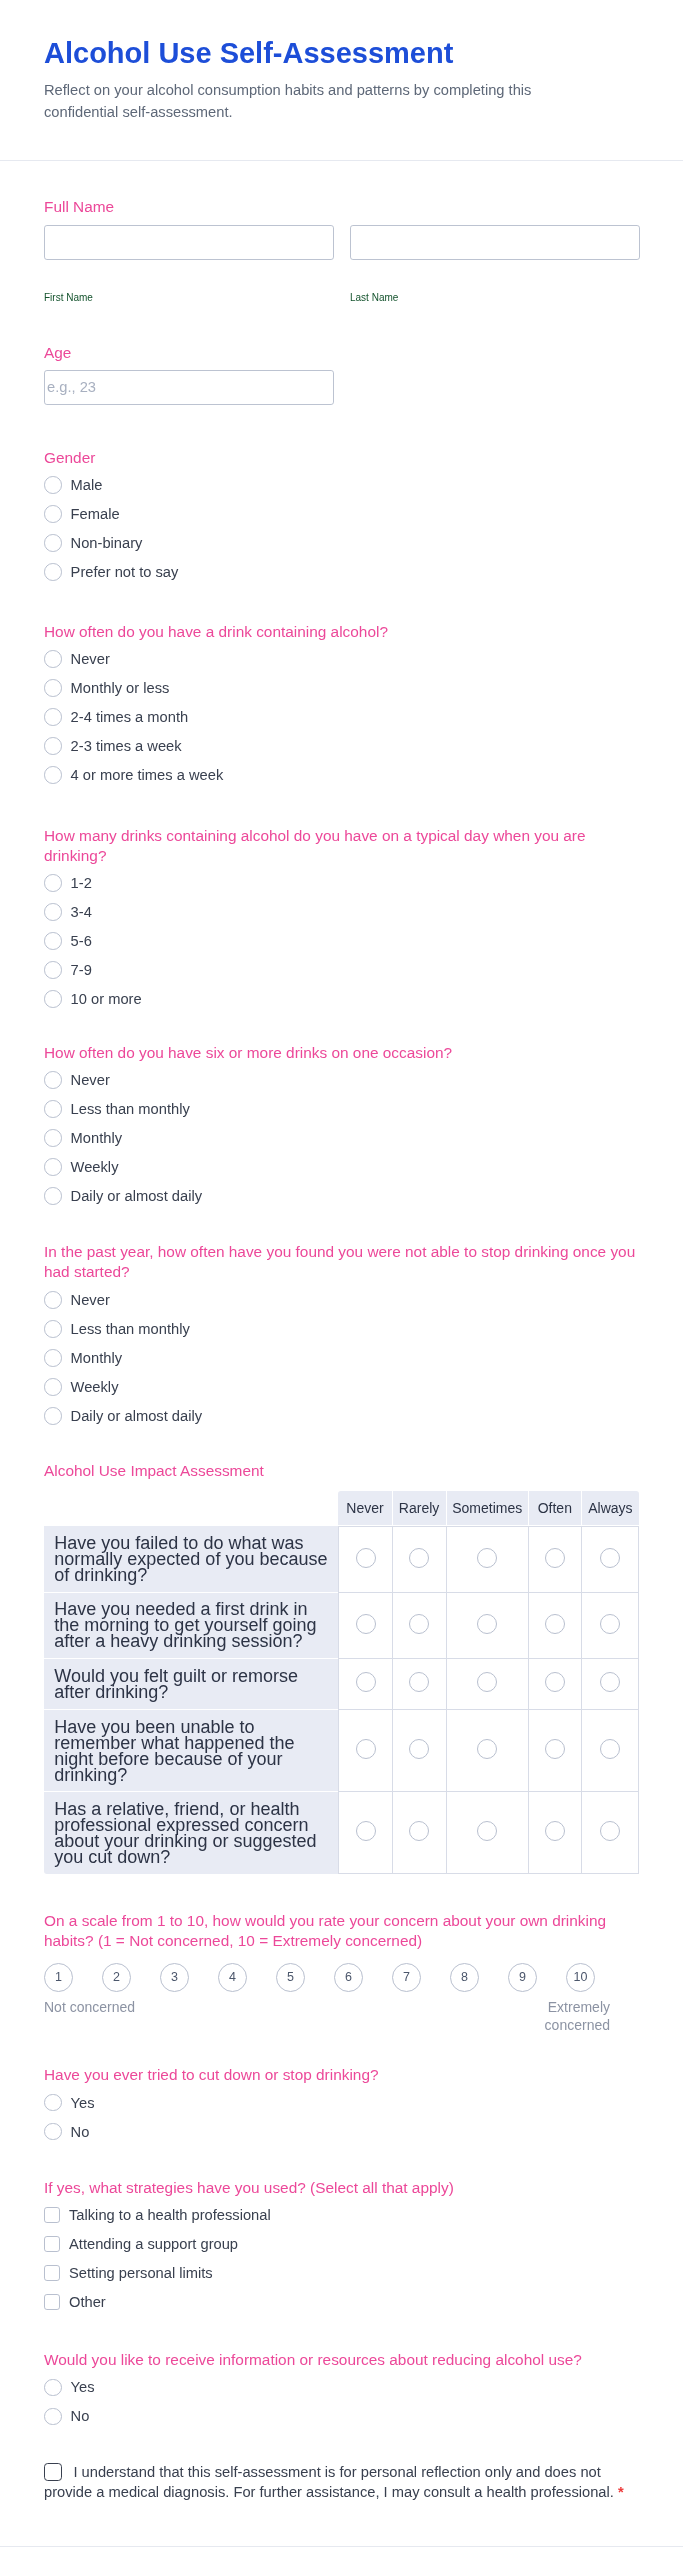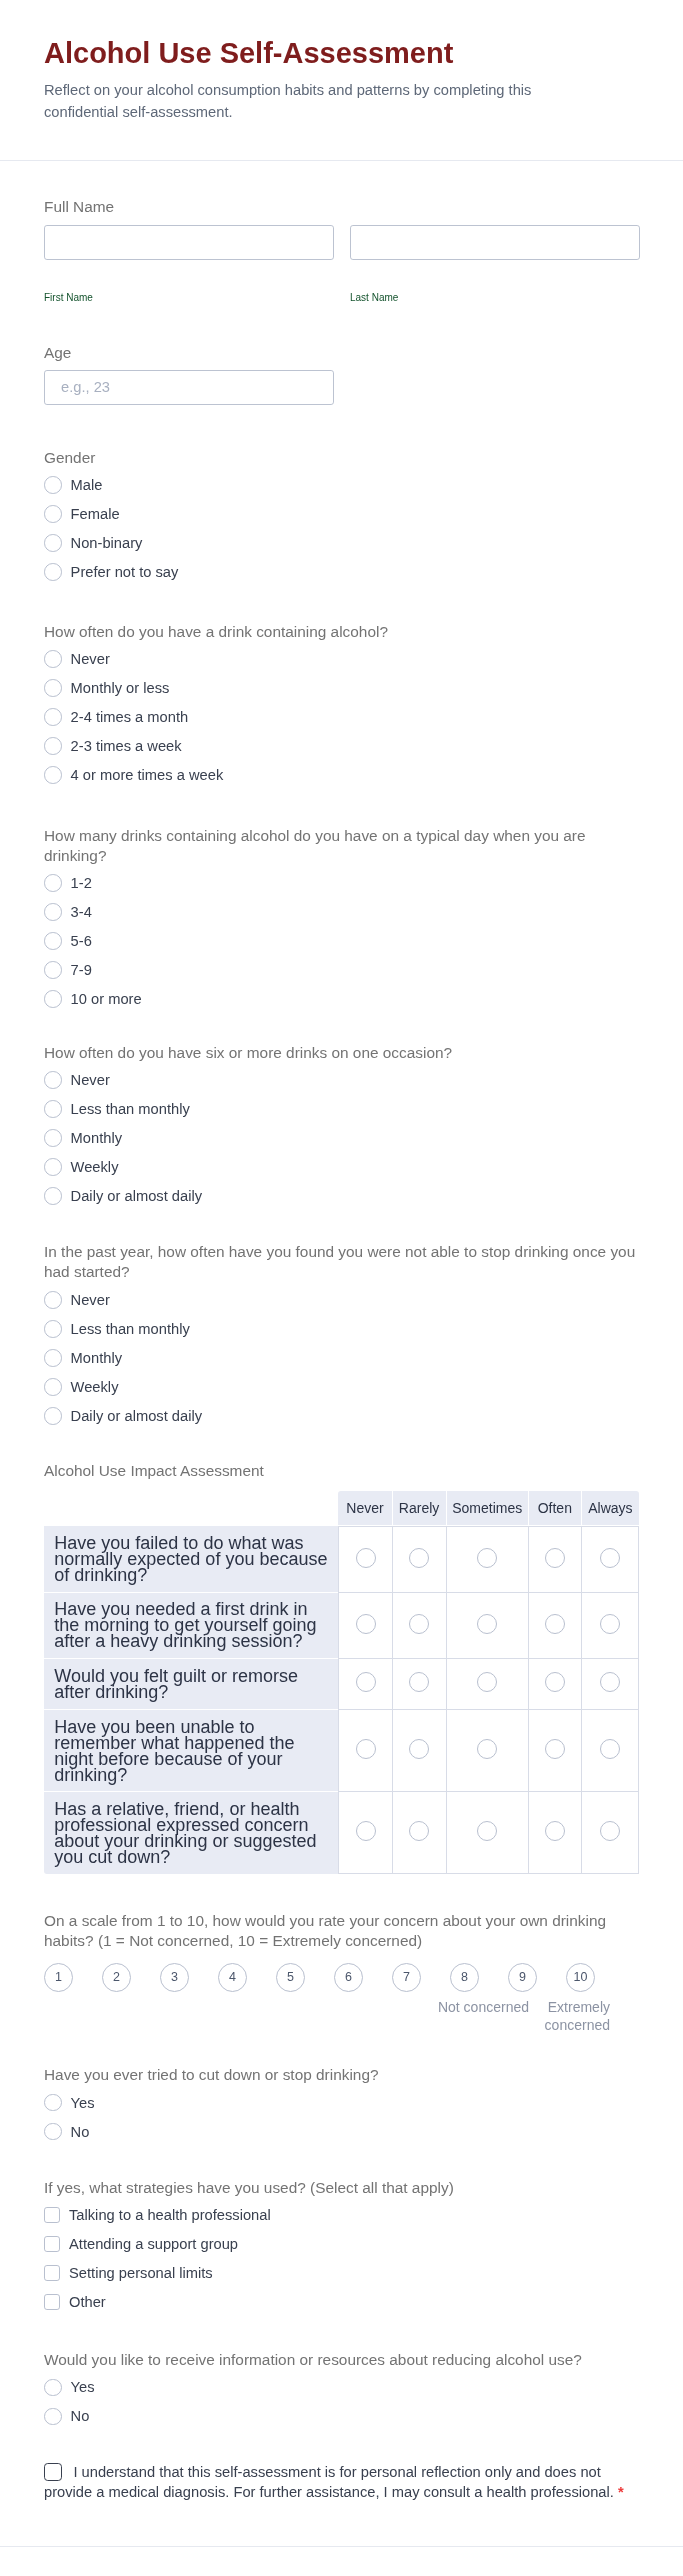--- a/index.html
+++ b/index.html
@@ -2,34 +2,34 @@
 <html style="font-size:11.8px"><head>
 <meta charset="utf-8">
 <style>
   html,body{margin:0;padding:0;background:#ffffff;}
   body{
     width:684px;height:2576px;overflow:hidden;
     font-family:"Liberation Sans","DejaVu Sans",sans-serif;
     color:#2c3345;
   }
   .page{padding:38px 44px 38px 44px;box-sizing:border-box;}
-  .title{font-size:29px;line-height:31px;font-weight:700;color:#7f1d1d;margin:0;}
+  .title{font-size:29px;line-height:31px;font-weight:700;color:#1d4ed8;margin:0;}
   .desc{font-size:14.7px;line-height:22px;color:#5e6878;margin:9.6px 0 0 0;max-width:529px;}
   .divider{height:0.7px;background:#e6e9f0;margin:37px -44px 0 -44px;}
   .divider2{height:0.7px;background:#e6e9f0;margin:43px -44px 0 -44px;}
 
   .q{margin-top:35px;}
-  .qlabel{font-size:15.4px;line-height:20px;font-weight:500;color:#737373;max-width:595px;}
+  .qlabel{font-size:15.4px;line-height:20px;font-weight:500;color:#ec4899;max-width:595px;}
 
   
   .name-row{display:flex;gap:16px;margin-top:7.3px;}
   .half{width:290px;}
   .tinput{
     box-sizing:border-box;width:290px;height:35px;border:0.7px solid #bcc3d1;border-radius:2.9px;
-    font-family:inherit;font-size:14.7px;color:#4c1d95;padding:0 16px;outline:none;background:#fff;
+    font-family:inherit;font-size:14.7px;color:#4c1d95;padding:0 2px;outline:none;background:#fff;
   }
   .tinput::placeholder{color:#a8b0c0;}
   .sublabel{font-size:10px;line-height:14.7px;color:#14532d;margin-top:31px;}
 
   
   .opts{margin-top:2.9px;}
   .opt{display:flex;align-items:center;height:29px;cursor:pointer;}
   .radio{
     box-sizing:border-box;width:17.6px;height:17.6px;border:1.1px solid #b9c0cf;border-radius:50%;
     background:#fff;flex:0 0 17.6px;
@@ -71,21 +71,21 @@
     border-radius:50%;background:#fff;cursor:pointer;
   }
 
   
   .scale-q{margin-top:37px;}
   .scale-row{display:flex;gap:29px;margin-top:11.8px;width:559px;}
   .scale-circle{
     box-sizing:border-box;width:29px;height:29px;border:1.1px solid #b9c0cf;border-radius:50%;
     display:flex;align-items:center;justify-content:center;font-size:12.5px;color:#4b566b;cursor:pointer;background:#fff;
   }
-  .scale-ends{display:flex;justify-content:flex-end;width:566px;margin-top:7.3px;}
+  .scale-ends{display:flex;justify-content:space-between;width:566px;margin-top:7.3px;}
   .scale-end{font-size:14px;line-height:17.6px;color:#8c93a3;}
   .scale-end.right{text-align:right;width:81px;}
 
   
   .consent{margin-top:31px;font-size:14.7px;line-height:20.6px;color:#39404f;max-width:595px;}
   .consent-box{
     display:inline-block;box-sizing:border-box;width:17.6px;height:17.6px;border:1.5px solid #39404f;border-radius:3.7px;
     background:#fff;vertical-align:-3.7px;margin-right:11.8px;cursor:pointer;
   }
   .req-star{color:#ee3a3a;font-weight:700;}

